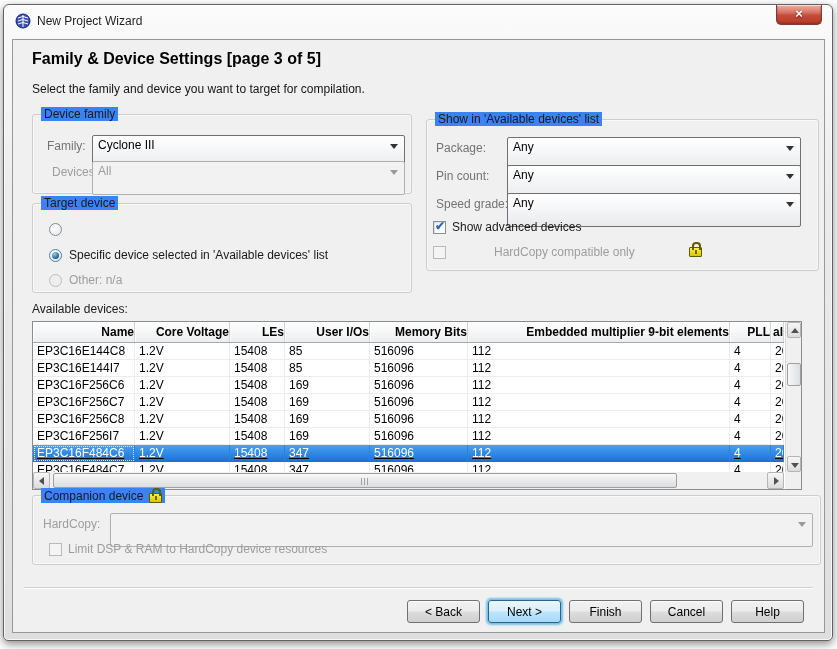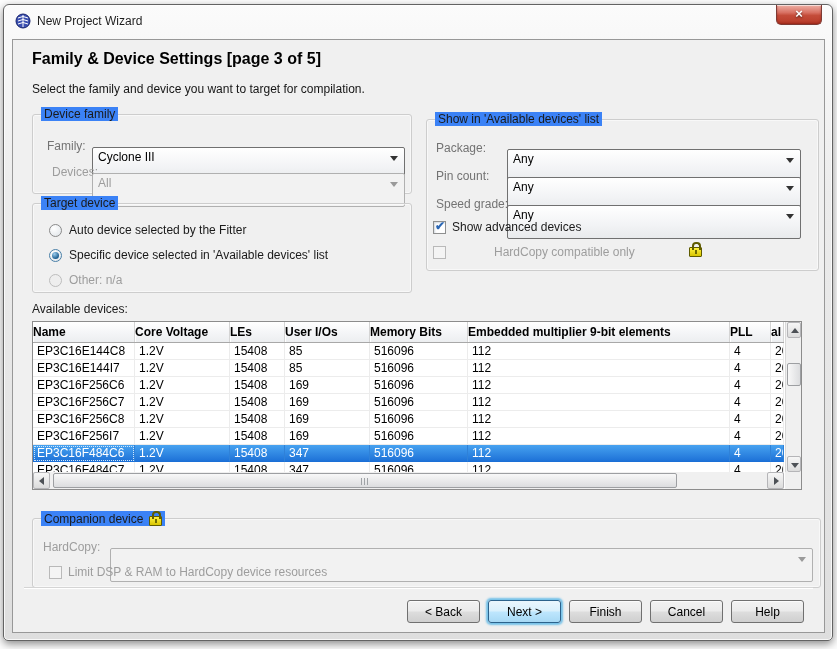--- a/index.html
+++ b/index.html
@@ -26,27 +26,27 @@
   .page-title{position:absolute;left:19px;top:10px;font-size:16px;font-weight:bold;color:#000;}
   .page-sub{position:absolute;left:19px;top:42px;font-size:12px;color:#151515;}
   
   .group{position:absolute;border:1px solid #cdcdcd;border-radius:3px;
     box-shadow:inset 0 0 0 1px rgba(255,255,255,.5);}
   .group>.legend{position:absolute;top:-8px;left:8px;background:#3b82f6;padding:0 3px;
     font-size:12px;color:#1a1a1a;white-space:nowrap;display:flex;align-items:center;gap:6px;}
   .g-devfam{left:19px;top:74px;width:380px;height:80px;}
   .g-target{left:19px;top:163px;width:380px;height:90px;}
   .g-show{left:413px;top:79px;width:393px;height:152px;}
-  .g-comp{left:19px;top:478px;width:789px;height:70px;padding-left:32px;}
+  .g-comp{left:19px;top:455px;width:789px;height:70px;padding-left:32px;}
   .lbl{position:absolute;font-size:12px;color:#737373;white-space:nowrap;}
   .lbl.dis{color:#9d9d9d;}
   
   .combo{position:absolute;height:34px;border:1px solid #707070;border-radius:2px;
     background:linear-gradient(180deg,#ffffff,#f2f3f5 60%,#e8eaec);
-    font-size:12px;color:#000;line-height:19px;padding-left:5px;overflow:hidden;margin-top:12px;}
+    font-size:12px;color:#000;line-height:19px;padding-left:5px;overflow:hidden;}
   .combo .arrow{position:absolute;right:6px;top:8px;width:0;height:0;
     border-left:4px solid transparent;border-right:4px solid transparent;border-top:5px solid #333;}
   .combo.dis{border-color:#b0b0b0;background:#f2f2f2;color:#9d9d9d;}
   .combo.dis .arrow{border-top-color:#9a9a9a;}
   
   .radio-row{position:absolute;display:flex;align-items:center;gap:7px;}
   .radio{width:13px;height:13px;border-radius:50%;border:1px solid #8a8a8a;
     background:radial-gradient(circle at 35% 30%,#ffffff,#dfe4e8);}
   .radio.sel{border-color:#4a80a8;position:relative;}
   .radio.sel::after{content:"";position:absolute;left:2px;top:2px;width:7px;height:7px;border-radius:50%;
@@ -67,27 +67,27 @@
   .lock{display:inline-block;width:13px;height:10px;margin-top:5px;position:relative;
     background:linear-gradient(180deg,#fff23f,#d8c400);border:1px solid #5f5b00;border-radius:1px;}
   .lock::before{content:"";position:absolute;top:-6px;left:2px;width:5px;height:6px;
     border:2px solid #5f5b00;border-bottom:none;border-radius:4px 4px 0 0;}
   .lock::after{content:"";position:absolute;left:5px;top:2px;width:2px;height:4px;background:#6e6a00;}
   
   .avail-label{position:absolute;left:19px;top:262px;font-size:12px;color:#1a1a1a;}
   .dtable{position:absolute;left:19px;top:281px;width:770px;height:169px;border:1px solid #8c8c8c;background:#fff;}
   .thead{position:absolute;left:0;top:0;width:751px;height:21px;display:flex;
     background:linear-gradient(180deg,#ffffff,#f4f5f7 55%,#eceef0);border-bottom:1px solid #a8a8a8;}
-  .hcell{height:20px;line-height:20px;text-align:left;font-size:12px;font-weight:bold;color:#000;
+  .hcell{height:20px;line-height:20px;text-align:right;font-size:12px;font-weight:bold;color:#000;
     border-right:1px solid #d4d4d4;box-shadow:inset 1px 0 0 #ffffff;overflow:hidden;white-space:nowrap;}
   .tbody{position:absolute;left:0;top:21px;width:751px;}
   .trow{display:flex;height:17px;background:#fff;}
   .tcell{height:17px;line-height:16px;font-size:12px;color:#000;padding-left:4px;
     border-right:1px solid #ececec;border-bottom:1px solid #ececec;overflow:hidden;white-space:nowrap;}
-  .trow.selected{background:linear-gradient(180deg,#47a2f0,#1b6fd6);}
+  .trow.selected{background:linear-gradient(180deg,#47a2f0,#1b6fd6);text-decoration:underline;}
   .trow.selected .tcell{color:#fff;border-right-color:#2f81d8;border-bottom-color:#1b6fd6;}
   .trow.selected .tcell:first-child{outline:1px dotted #cfe6fb;outline-offset:-2px;}
   .partial-row{height:10px;overflow:hidden;}
   
   .hscroll{position:absolute;left:0;bottom:0;width:751px;height:17px;background:#f0f0f0;}
   .vscroll{position:absolute;right:0;top:0;width:16px;height:150px;background:#f0f0f0;border-left:1px solid #d9d9d9;}
   .sbtn{position:absolute;background:linear-gradient(180deg,#f6f6f6,#dcdcdc);border:1px solid #b5b5b8;border-radius:2px;}
   .sthumb{position:absolute;background:linear-gradient(180deg,#f8f8f8,#dcdddf);border:1px solid #9d9fa2;border-radius:2px;}
   .vthumb{background:linear-gradient(90deg,#f8f8f8,#dcdddf);}
   .grip-h{position:absolute;left:50%;top:4px;width:8px;height:7px;transform:translateX(-50%);
@@ -145,21 +145,20 @@
       <div class="combo dis" style="left:59px;top:46px;width:313px;">
         <span>All</span>
         <span class="arrow"></span>
       </div>
     </div>
 
     <div class="group g-target">
       <div class="legend">Target device</div>
       <div class="radio-row" style="left:16px;top:19px;">
         <span class="radio"></span>
-        <span>Auto device selected by the Fitter</span>
       </div>
       <div class="radio-row" style="left:16px;top:44px;">
         <span class="radio sel"></span>
         <span>Specific device selected in 'Available devices' list</span>
       </div>
       <div class="radio-row dis" style="left:16px;top:69px;">
         <span class="radio dis"></span>
         <span>Other: n/a</span>
       </div>
     </div>

